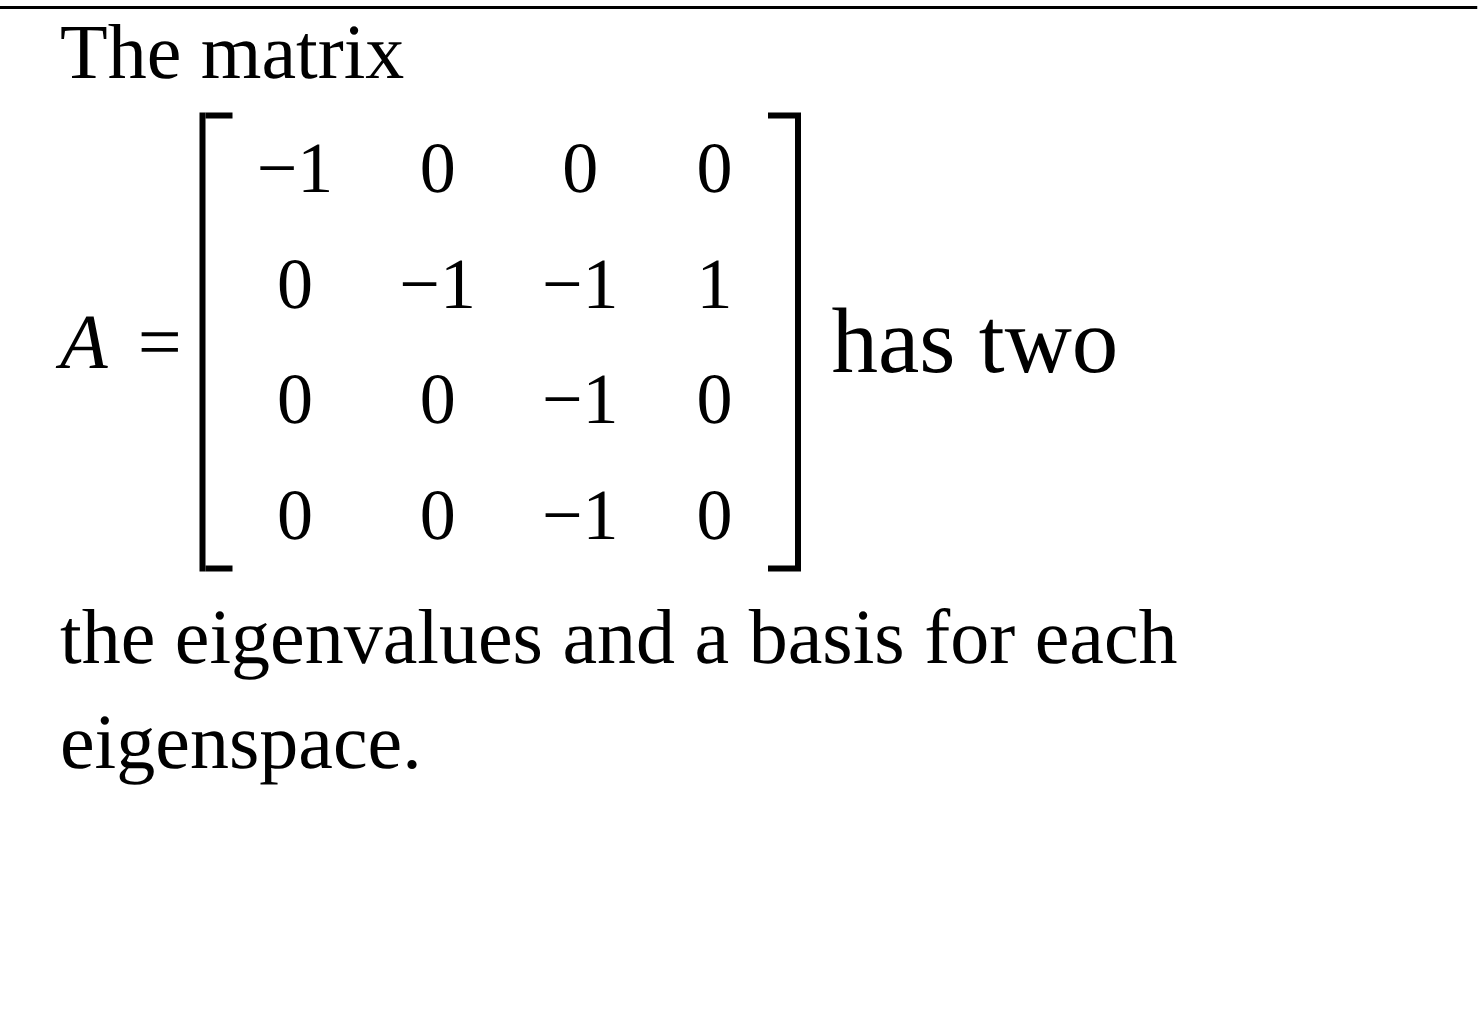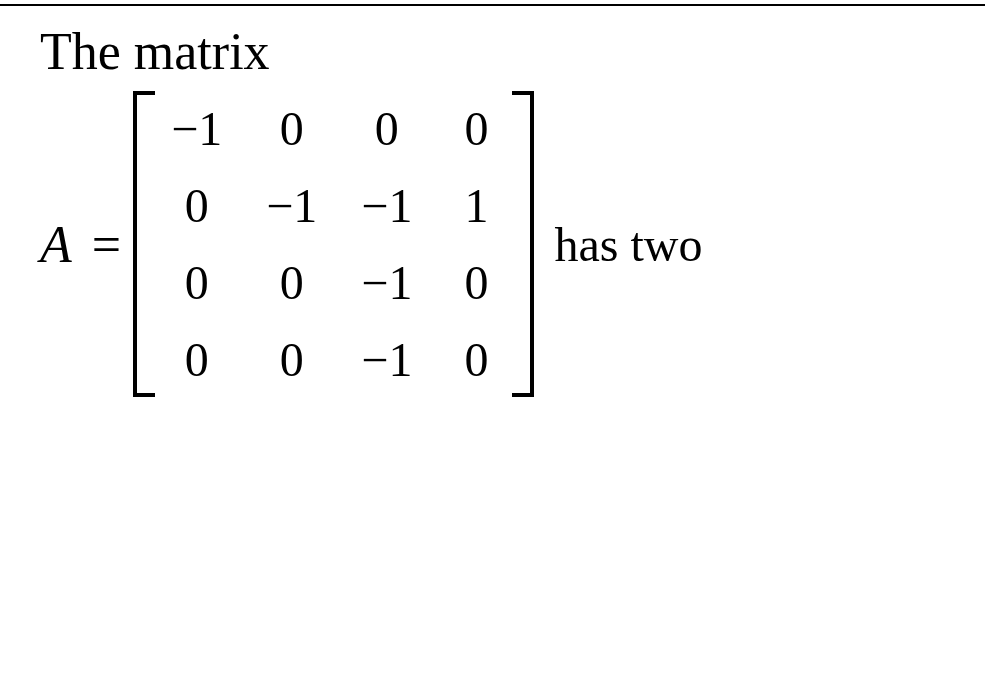--- a/index.html
+++ b/index.html
@@ -12,21 +12,21 @@
     color: #000000;
   }
   .page {
     padding: 0 40px 40px 40px;
     box-sizing: border-box;
     border-top: 2px solid #000;
     margin-top: 4px;
   }
   .line1 {
     font-size: 52px;
-    margin-top: 16px;
+    margin-top: 0;
     margin-bottom: 10px;
   }
   .eq-row {
     display: flex;
     align-items: center;
     margin-bottom: 10px;
   }
   .lhs {
     font-size: 52px;
     font-style: italic;
@@ -80,21 +80,21 @@
     column-gap: 44px;
     row-gap: 22px;
     padding: 10px 16px;
     font-size: 48px;
   }
   .mat-grid span {
     text-align: center;
     min-width: 40px;
   }
   .rhs {
-    font-size: 48px;
+    font-size: 62px;
   }
   .para {
     font-size: 52px;
     line-height: 1.35;
   }
   .ital { font-style: italic; }
   .sub { font-size: 32px; vertical-align: -10px; }
 </style>
 </head>
 <body>
@@ -128,14 +128,16 @@
         <span>0</span>
         <span>−1</span>
         <span>0</span>
       </div>
       <div class="bracket right"></div>
     </div>
 
     <div class="rhs">has two</div>
   </div>
 
+  <div class="para">the eigenvalues and a basis for each</div>
+  <div class="para">eigenspace.</div>
 
 </div>
 
 </body></html>

